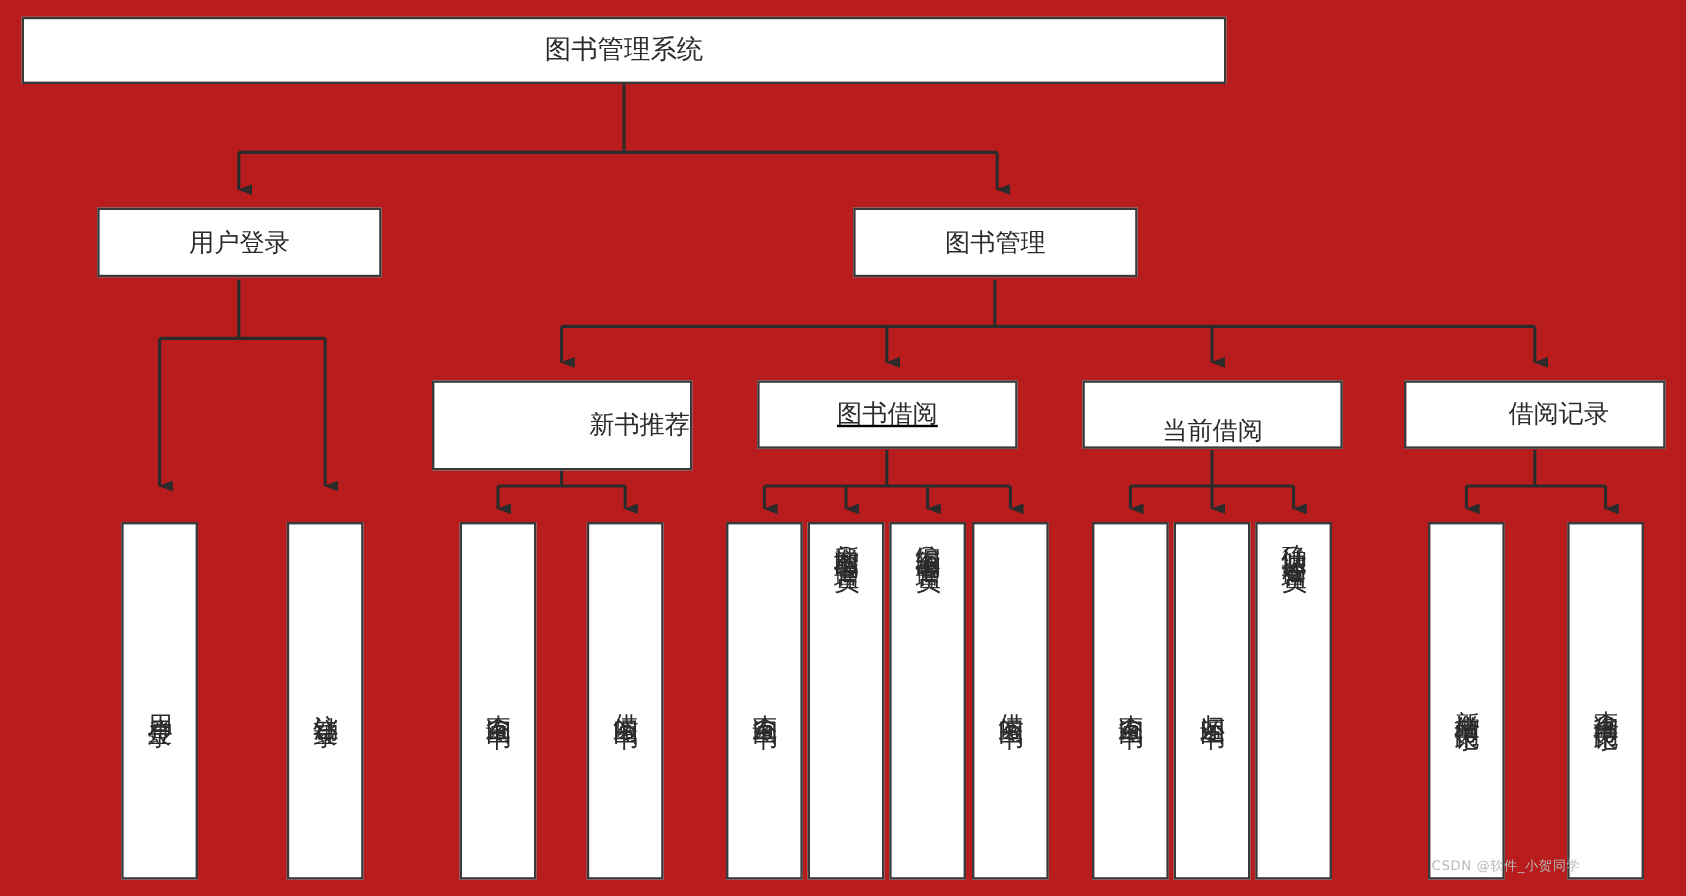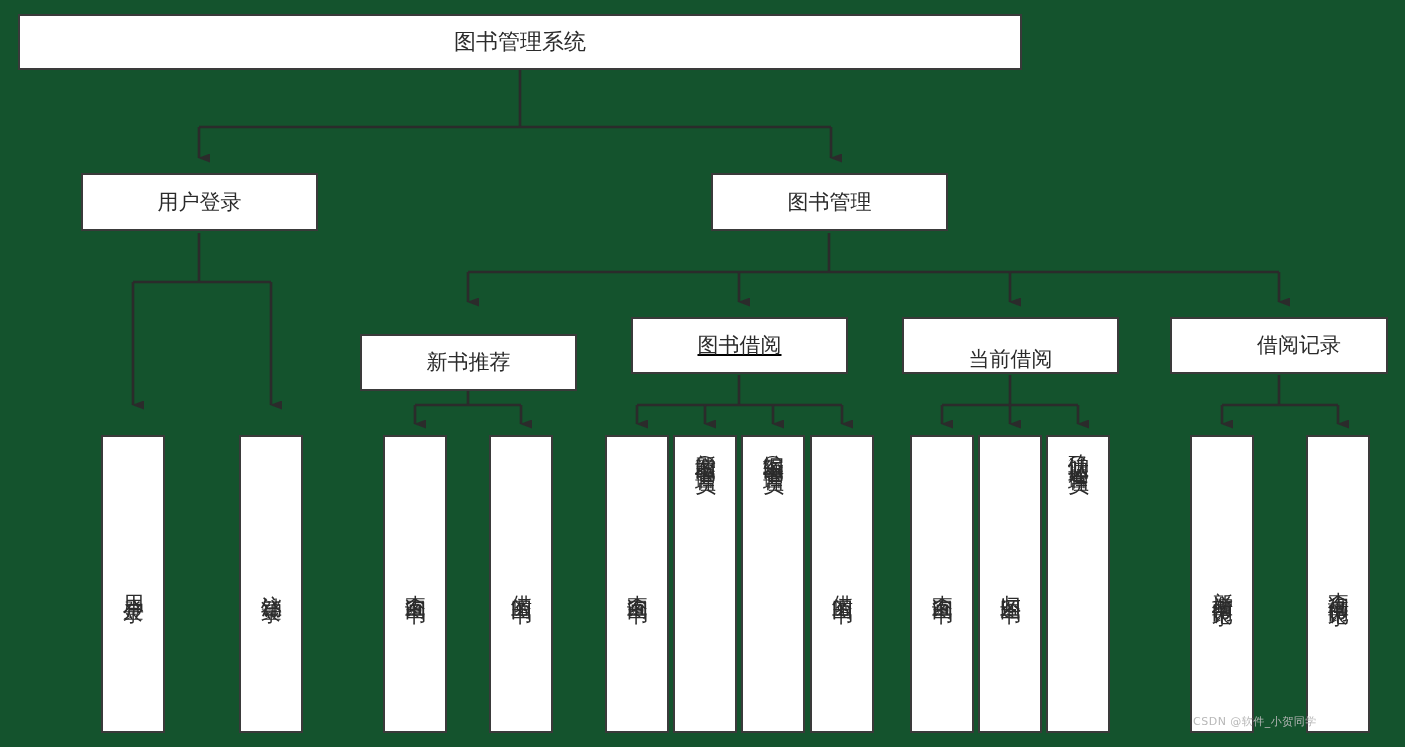--- a/index.html
+++ b/index.html
@@ -10,21 +10,21 @@
   body {
     width: 1405px;
     height: 747px;
     font-family: "DejaVu Sans", "Liberation Sans", sans-serif;
     overflow: hidden;
   }
   #diagram-root {
     position: relative;
     width: 1405px;
     height: 747px;
-    background: #14532d;
+    background: #b91c1c;
   }
   svg.connectors {
     position: absolute;
     left: 0;
     top: 0;
     width: 1405px;
     height: 747px;
   }
   .node {
     position: absolute;
@@ -131,21 +131,21 @@
     <span class="node-label">图书管理系统</span>
   </div>
 
   <div class="node horizontal" style="left:81px; top:173px; width:237px; height:58px;">
     <span class="node-label">用户登录</span>
   </div>
   <div class="node horizontal" style="left:711px; top:173px; width:237px; height:58px;">
     <span class="node-label">图书管理</span>
   </div>
 
-  <div class="node horizontal" style="left:360px; top:334px; width:217px; height:57px;">
+  <div class="node horizontal" style="left:360px; top:317px; width:217px; height:75px;justify-content:flex-end;">
     <span class="node-label">新书推荐</span>
   </div>
   <div class="node horizontal" style="left:631px; top:317px; width:217px; height:57px;text-decoration:underline;">
     <span class="node-label">图书借阅</span>
   </div>
   <div class="node horizontal" style="left:902px; top:317px; width:217px; height:57px;align-items:flex-end;">
     <span class="node-label">当前借阅</span>
   </div>
   <div class="node horizontal" style="left:1170px; top:317px; width:218px; height:57px;padding-left:40px;">
     <span class="node-label">借阅记录</span>

